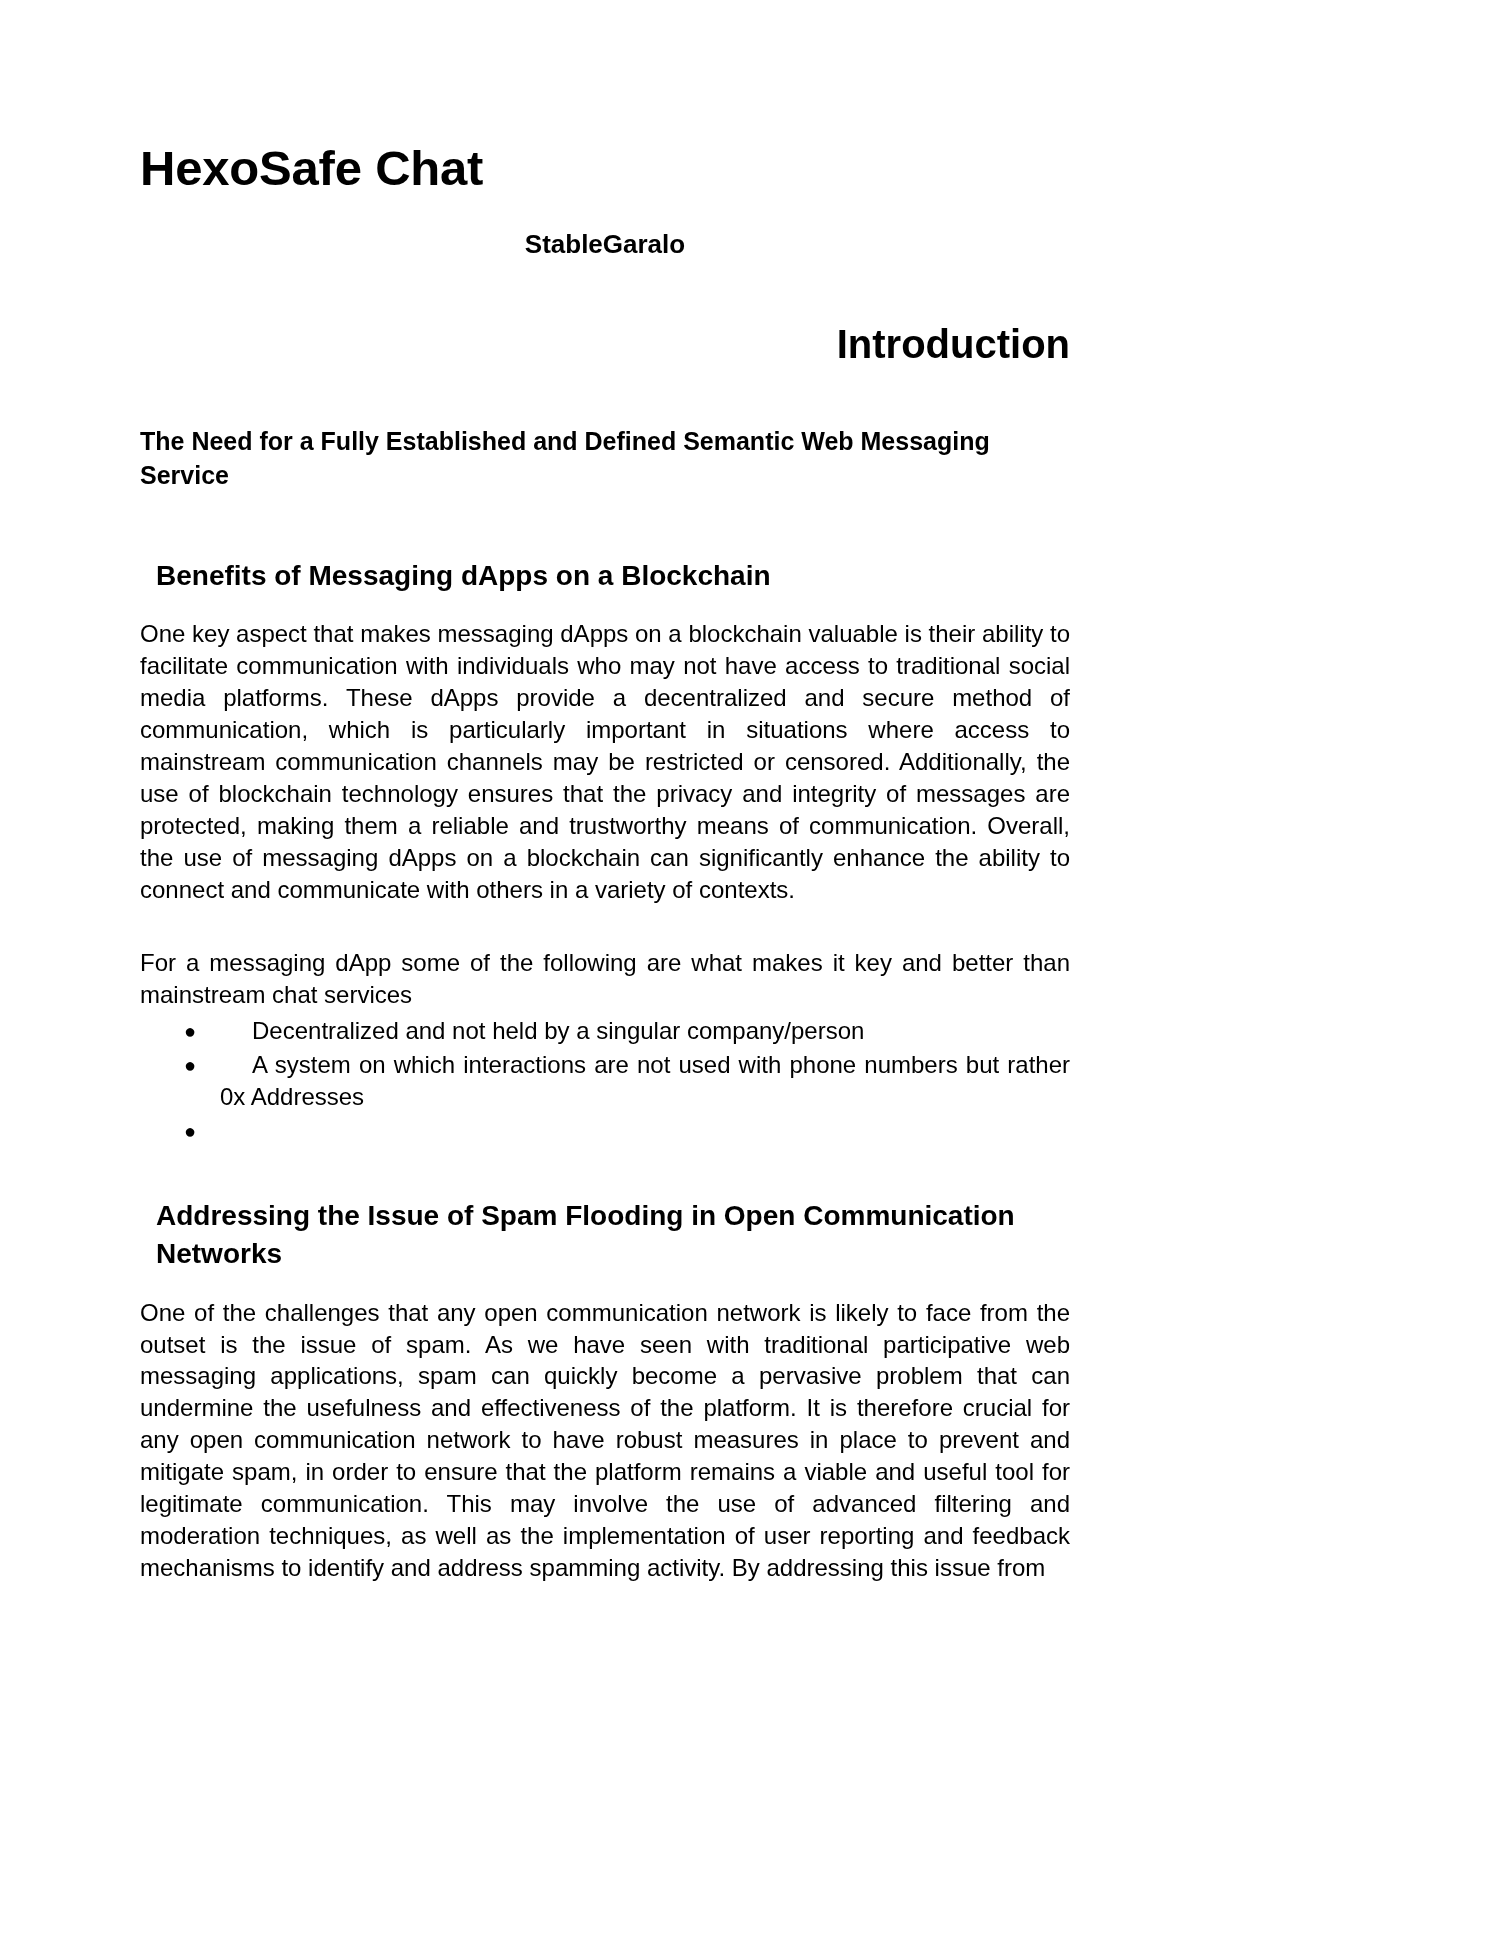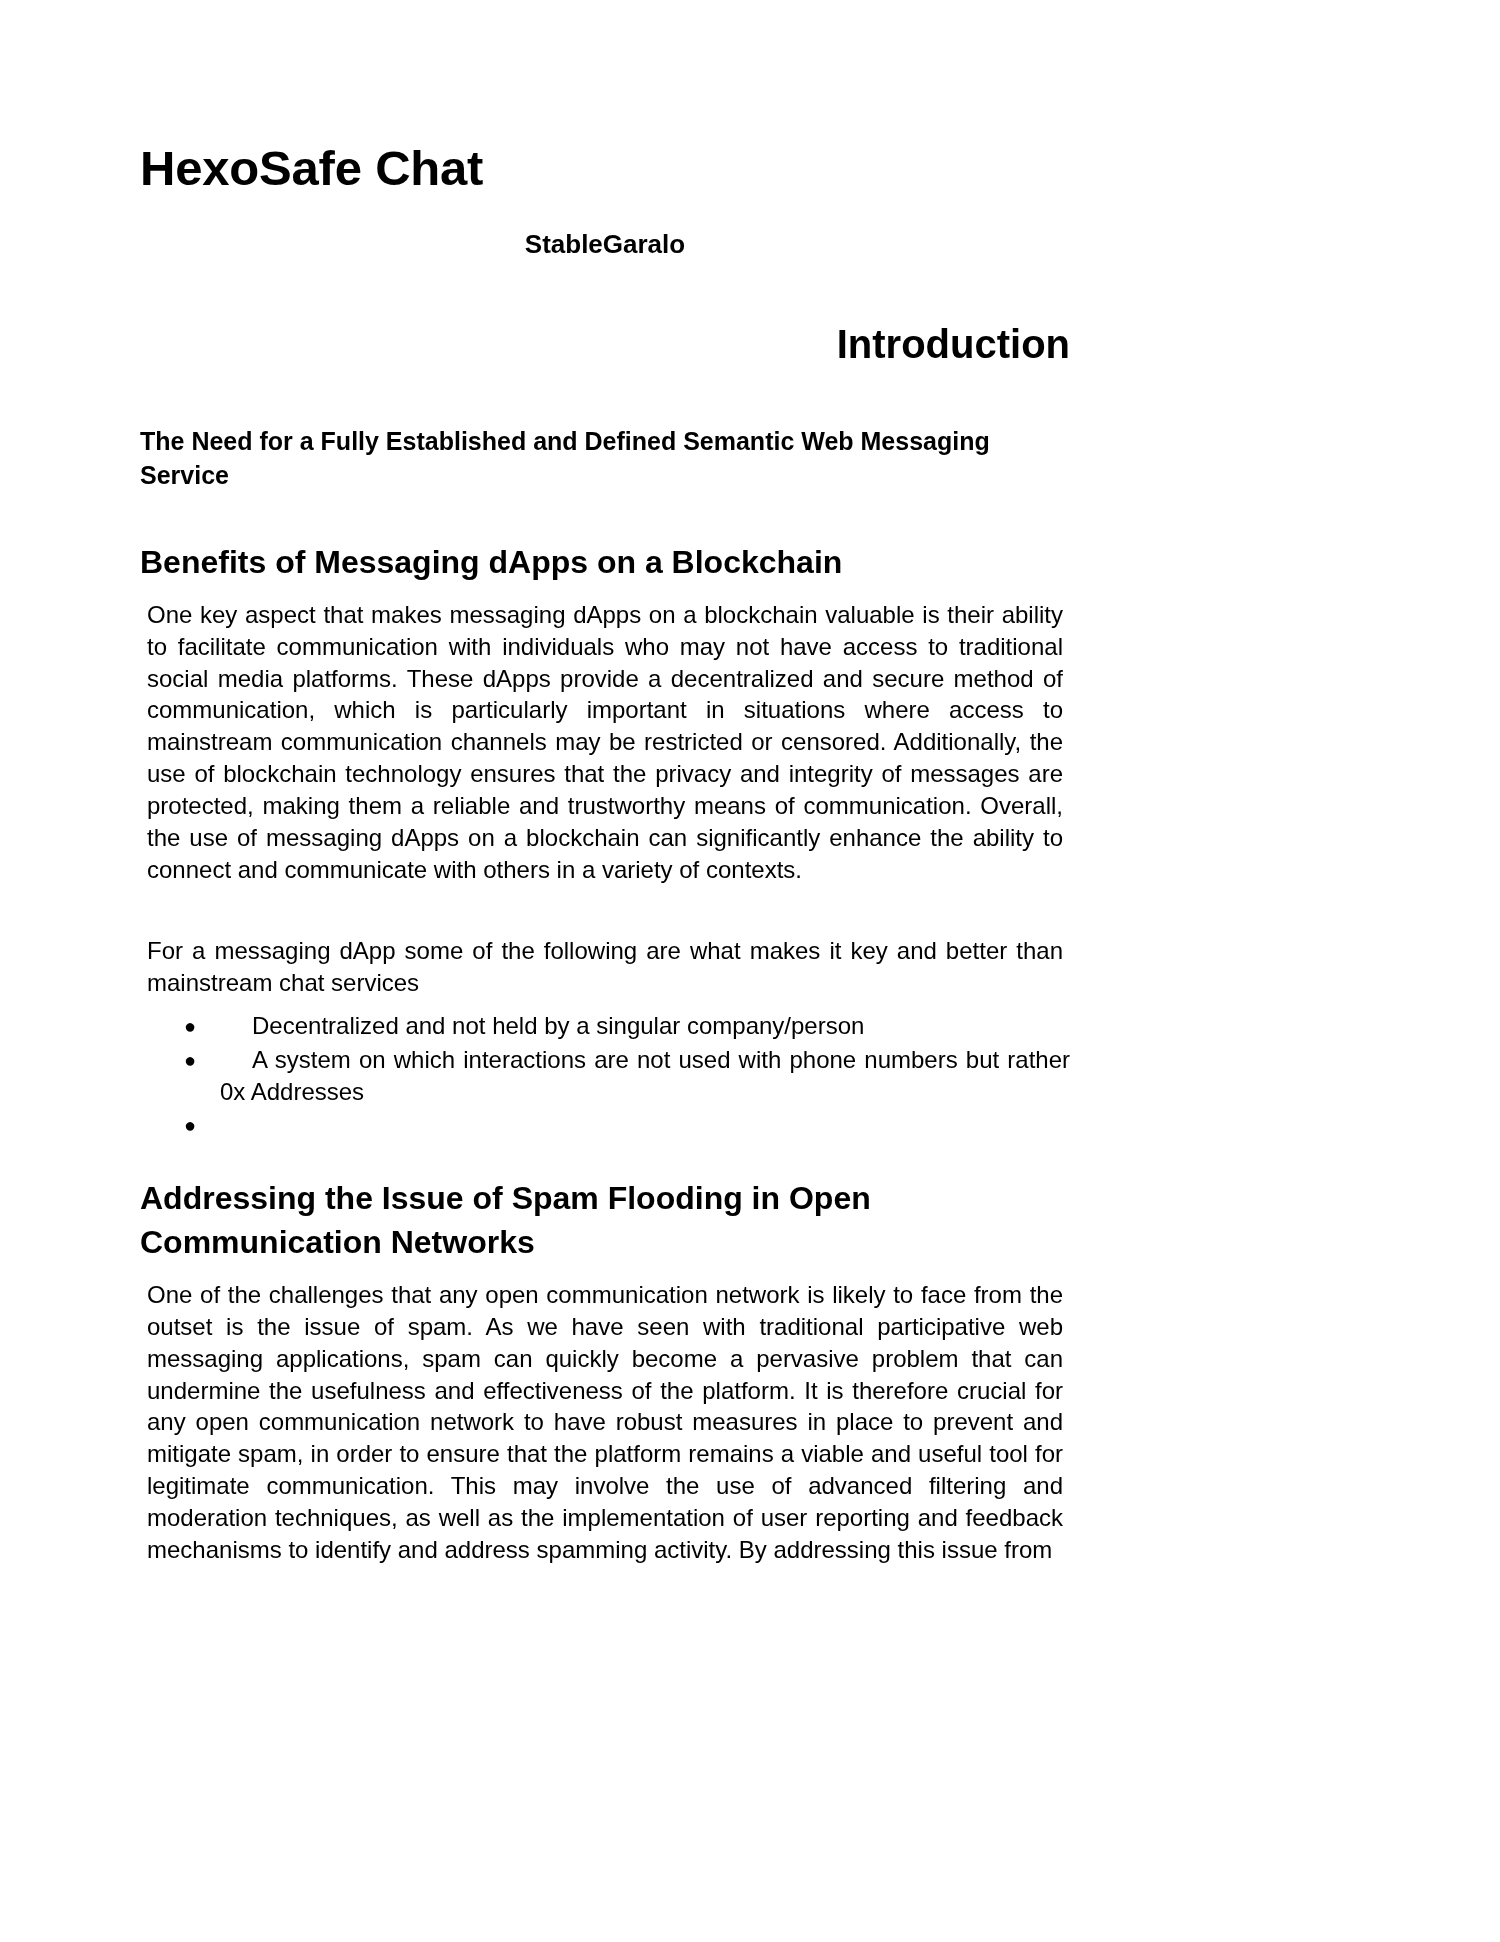--- a/index.html
+++ b/index.html
@@ -63,38 +63,38 @@
   .heading-2 {
     font-size: 25px;
     font-weight: bold;
     line-height: 1.38;
     margin: 0;
     padding-top: 56px;
     text-align: left;
   }
 
   .heading-3 {
-    font-size: 32px;
+    font-size: 28px;
     font-weight: bold;
     line-height: 1.35;
-    margin: 0;
+    margin: 16px;
     padding-top: 48px;
     text-align: left;
   }
 
   .heading-3.tight {
     padding-top: 68px;
   }
 
   p.body-text {
     font-size: 24px;
     line-height: 1.33;
     text-align: justify;
     text-justify: inter-word;
-    margin: 7px;
+    margin: 0;
     padding-top: 8px;
     hyphens: none;
   }
 
   p.body-text.spaced {
     padding-top: 42px;
   }
 
   ul.bullet-list {
     margin: 0;

